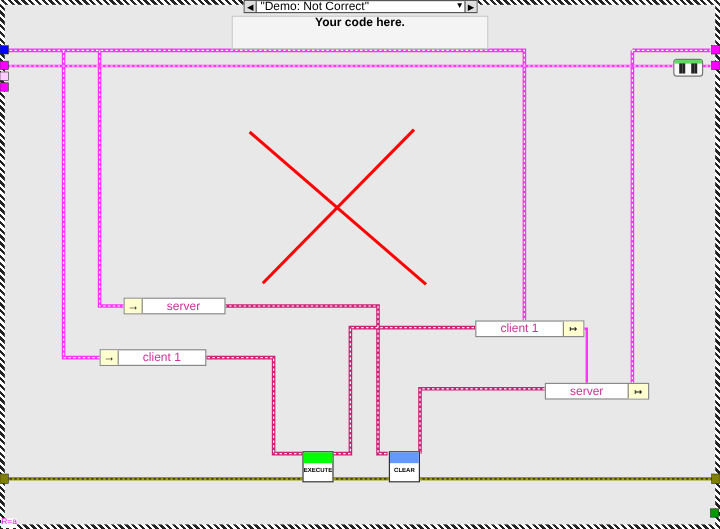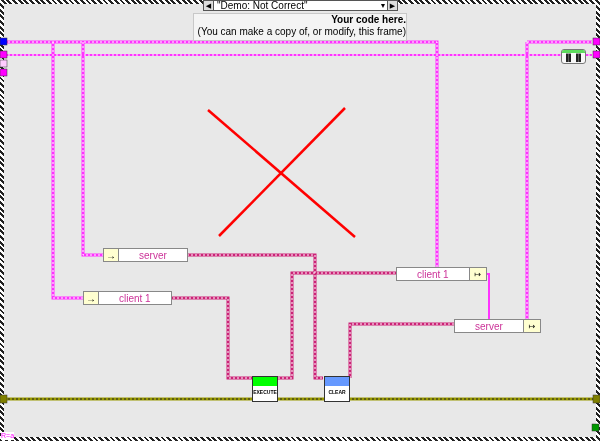--- a/index.html
+++ b/index.html
@@ -7,21 +7,21 @@
     .frame-border { position:absolute; left:0; top:0; width:600px; height:441px; box-sizing:border-box;
       border:4px solid transparent;
       border-image: repeating-linear-gradient(45deg,#222 0 2px,#fff 2px 4px) 4;
     }
     .canvas { position:absolute; left:0; top:0; width:600px; height:441px; }
     .selector { position:absolute; left:203px; top:0; width:195px; height:11px; background:#fff; border:1px solid #555; box-sizing:border-box; display:flex; align-items:center; font-size:10px; color:#000; }
     .selector .arr { width:9px; height:100%; background:#ddd; display:flex; align-items:center; justify-content:center; font-size:7px; border-right:1px solid #555; }
     .selector .arr.r { border-right:none; border-left:1px solid #555; }
     .selector .val { flex:1; padding-left:3px; white-space:nowrap; overflow:hidden; }
     .selector .dd { width:8px; font-size:7px; text-align:center; }
-    .comment { position:absolute; left:193px; top:13px; width:214px; height:28px; background:#f4f4f4; border:1px solid #c8c8c8; box-sizing:border-box; text-align:right; font-size:10px; line-height:12px; color:#000; }
+    .comment { position:absolute; left:193px; top:13px; width:214px; height:28px; background:#f4f4f4; border:1px solid #c8c8c8; box-sizing:border-box; text-align:center; font-size:10px; line-height:12px; color:#000; }
     .comment .t { font-weight:bold; }
     .node { position:absolute; height:14px; display:flex; border:1px solid #888; box-sizing:border-box; background:#fff; font-size:10px; color:#cc3399; }
     .node .ic { width:14px; background:#ffffd0; border-right:1px solid #888; display:flex; align-items:center; justify-content:center; font-size:10px; color:#000; }
     .node .lb { padding:0 20px; display:flex; align-items:center; white-space:nowrap; }
     .node .ic2 { width:16px; background:#ffffd0; border-left:1px solid #888; display:flex; align-items:center; justify-content:center; font-size:8px; color:#000; }
     .btn { position:absolute; width:26px; height:26px; border:1px solid #333; box-sizing:border-box; background:#fff; }
     .btn .top { height:9px; }
     .btn .lb { font-size:5px; font-weight:bold; text-align:center; margin-top:3px; color:#000; letter-spacing:0; }
     .queue-icon { position:absolute; left:561px; top:49px; width:25px; height:15px; border:1px solid #777; border-radius:3px; background:#f8f8f8; box-sizing:border-box; overflow:hidden; }
     .queue-icon .g { height:3px; background:#5ddc5d; }
@@ -92,21 +92,20 @@
 
 <div class="selector">
   <span class="arr">◀</span>
   <span class="val">"Demo: Not Correct"</span>
   <span class="dd">▼</span>
   <span class="arr r">▶</span>
 </div>
 
 <div class="comment">
   <div class="t">Your code here.</div>
-  <div>(You can make a copy of, or modify, this frame)</div>
 </div>
 
 <div class="queue-icon">
   <div class="g"></div>
   <div class="b">▐▌▐▌</div>
 </div>
 
 <div class="node" style="left:103px; top:248px;">
   <span class="ic">→</span>
   <span class="lb">server</span>

